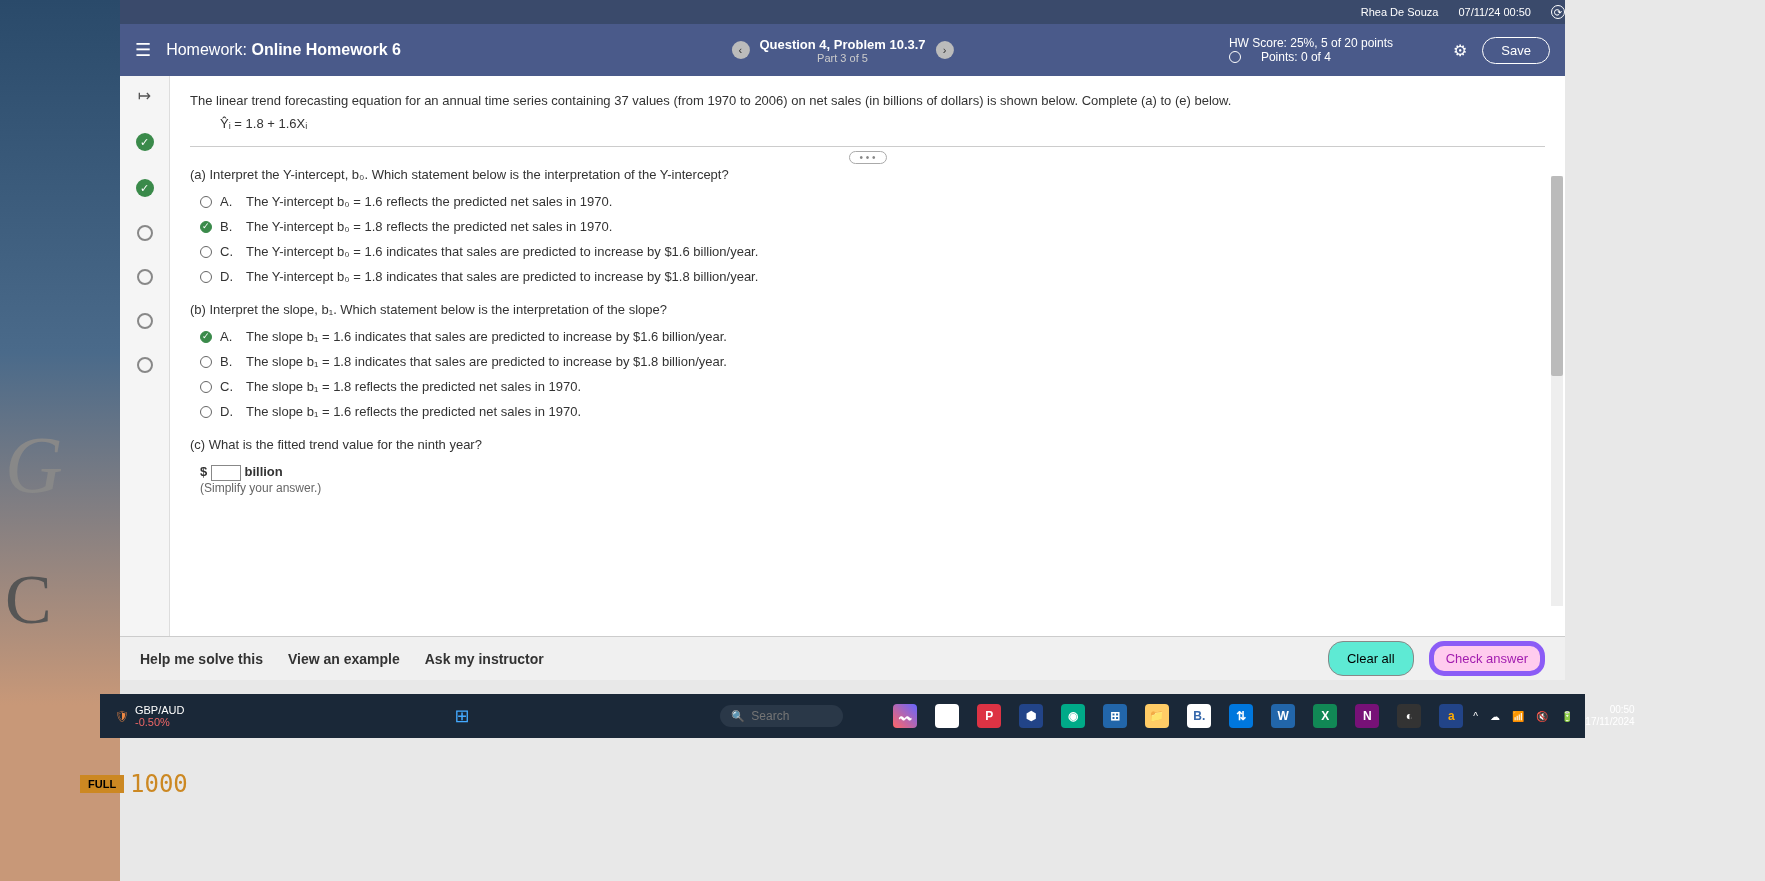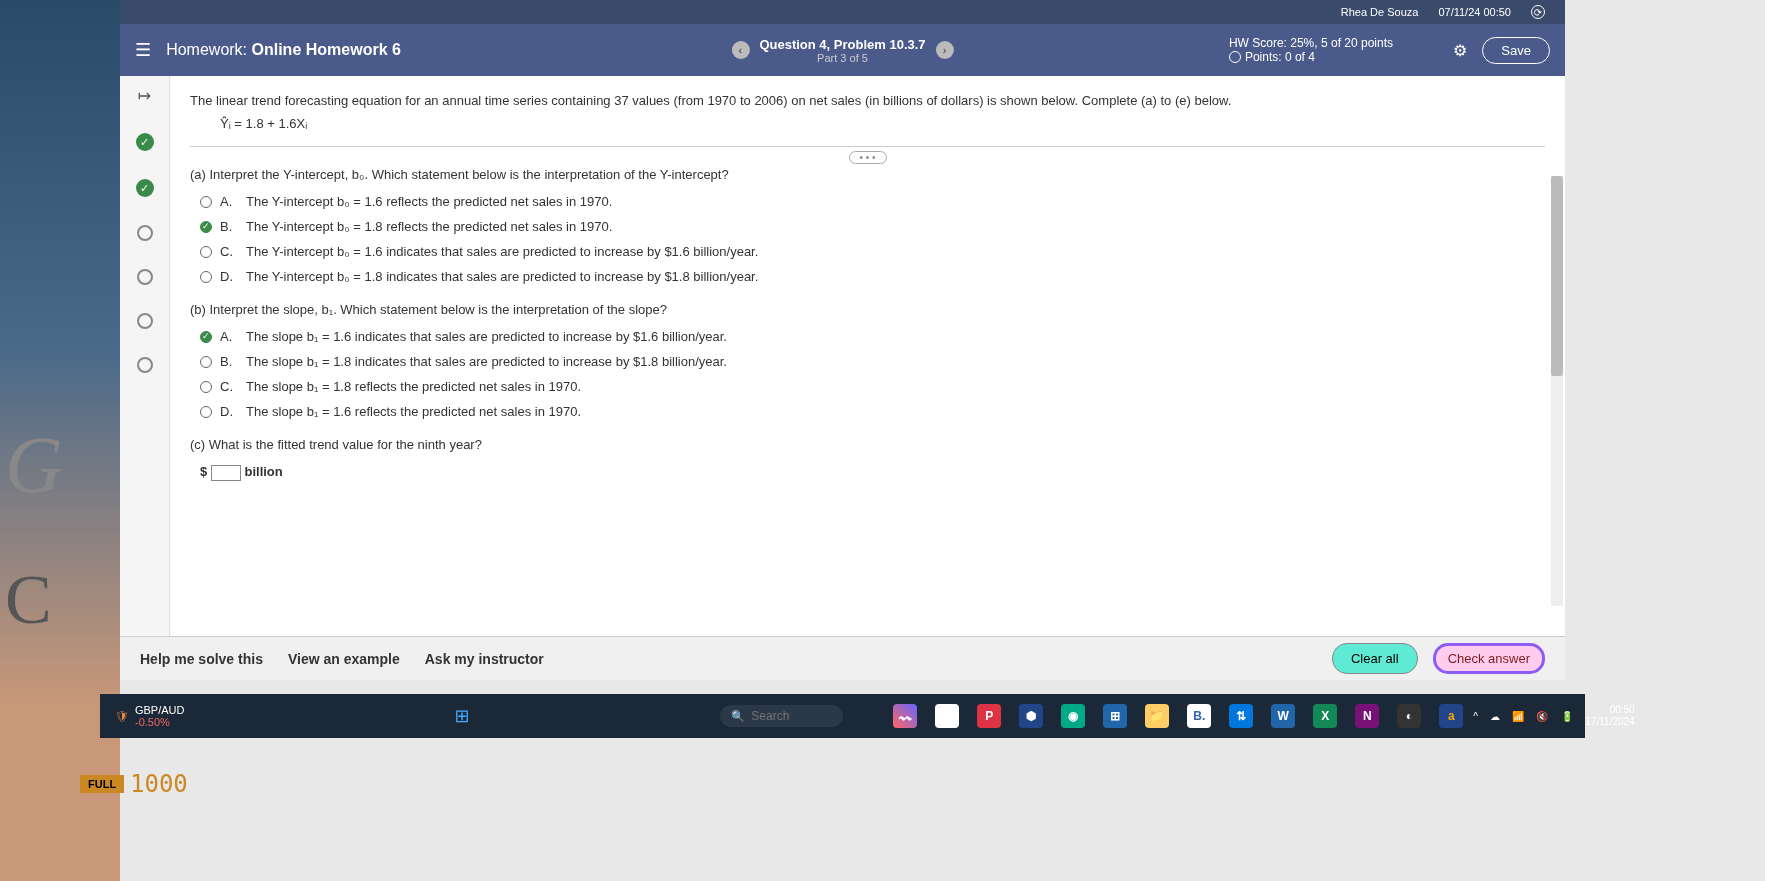--- a/index.html
+++ b/index.html
@@ -1,31 +1,31 @@
 <!DOCTYPE html>
 <html><head>
 <meta charset="utf-8">
 <style>
 * { margin: 0; padding: 0; box-sizing: border-box; font-family: Arial, sans-serif; }
 body { background: #e8e8e8; width: 1765px; height: 881px; overflow: hidden; position: relative; }
 
-.top-user-bar { position: absolute; left: 120px; top: 0; width: 1445px; height: 24px; background: #3a4a6b; color: #fff; font-size: 11px; display: flex; justify-content: flex-end; align-items: center; padding-right: 20px; gap: 20px; }
+.top-user-bar { position: absolute; left: 120px; top: 0; width: 1445px; height: 24px; background: #3a4a6b; color: #fff; font-size: 11px; display: flex; justify-content: flex-end; align-items: center; gap: 20px; }
 
 .header-bar { position: absolute; left: 120px; top: 24px; width: 1445px; height: 52px; background: #4a5a8a; display: flex; align-items: center; color: #fff; padding: 0 15px; }
 .hamburger { font-size: 18px; margin-right: 15px; cursor: pointer; }
 .hw-title { font-size: 16px; }
 .hw-title .prefix { font-weight: normal; }
 .hw-title .name { font-weight: bold; }
 .nav-center { position: absolute; left: 50%; transform: translateX(-50%); display: flex; align-items: center; gap: 10px; }
 .nav-arrow { width: 18px; height: 18px; border-radius: 50%; background: #bbb; color: #333; display: flex; align-items: center; justify-content: center; font-size: 11px; cursor: pointer; }
 .q-info { text-align: center; }
 .q-title { font-size: 13px; font-weight: bold; }
 .q-part { font-size: 11px; color: #ccc; }
 .score-block { margin-left: auto; margin-right: 60px; font-size: 12px; }
-.score-block .line2 { display: flex; align-items: center; gap: 4px; }
+.score-block .line2 { display: flex; align-items: center; gap: 20px; }
 .circle-icon { width: 12px; height: 12px; border: 1.5px solid #fff; border-radius: 50%; display: inline-block; }
 .gear-icon { margin-right: 15px; cursor: pointer; }
 .save-btn { background: transparent; border: 1px solid #fff; color: #fff; border-radius: 15px; padding: 5px 18px; font-size: 13px; cursor: pointer; }
 
 .main-wrap { position: absolute; left: 120px; top: 76px; width: 1445px; height: 560px; display: flex; }
 .left-nav { width: 50px; background: #f5f5f5; border-right: 1px solid #ddd; display: flex; flex-direction: column; align-items: center; padding-top: 10px; gap: 28px; }
 .nav-arrow-out { font-size: 16px; color: #555; }
 .nav-circle { width: 16px; height: 16px; border-radius: 50%; border: 2px solid #888; }
 .nav-check { width: 18px; height: 18px; border-radius: 50%; background: #3a8a4a; color: #fff; display: flex; align-items: center; justify-content: center; font-size: 11px; }
 
@@ -44,21 +44,21 @@
 .opt-letter { width: 18px; }
 .opt-text { flex: 1; }
 
 .answer-input { border: 1px solid #888; width: 30px; height: 16px; display: inline-block; vertical-align: middle; }
 .simplify { color: #666; font-size: 12px; }
 
 .footer-bar { position: absolute; left: 120px; top: 636px; width: 1445px; height: 44px; background: #f0f0f0; border-top: 1px solid #ccc; display: flex; align-items: center; padding: 16px 20px; gap: 25px; font-size: 14px; }
 .footer-link { color: #333; font-weight: bold; cursor: pointer; }
 .footer-right { margin-left: auto; display: flex; gap: 15px; }
 .clear-btn { border: 1px solid #888; background: #5eead4; border-radius: 15px; padding: 5px 18px; font-size: 13px; cursor: pointer; }
-.check-btn { border: 3px solid #8b5cf6; background: #fce; color: #7f1d1d; border-radius: 15px; padding: 5 18px; font-size: 13px; cursor: not-allowed; padding: 5px 12px; }
+.check-btn { border: 5px solid #8b5cf6; background: #fce; color: #a21caf; border-radius: 15px; padding: 5 18px; font-size: 13px; cursor: not-allowed; padding: 5px 12px; }
 
 .taskbar { position: absolute; left: 100px; top: 694px; width: 1485px; height: 44px; background: #1a2838; display: flex; align-items: center; padding: 0 15px; gap: 10px; color: #fff; font-size: 11px; }
 .tb-widget { display: flex; align-items: center; gap: 6px; }
 .tb-search { display: flex; align-items: center; gap: 6px; background: #2a3848; border-radius: 15px; padding: 4px 12px; margin-left: 240px; }
 .tb-search input { background: transparent; border: none; color: #fff; font-size: 12px; width: 80px; outline: none; }
 .tb-icons { display: flex; gap: 18px; margin-left: 40px; }
 .tb-app { width: 24px; height: 24px; border-radius: 4px; display: flex; align-items: center; justify-content: center; font-size: 12px; font-weight: bold; }
 .tb-tray { margin-left: auto; display: flex; align-items: center; gap: 12px; font-size: 10px; }
 .tb-clock { text-align: right; line-height: 1.2; }
 
@@ -175,20 +175,21 @@
         <span class="opt-text">The slope b₁ = 1.6 reflects the predicted net sales in 1970.</span>
       </div>
     </div>
 
     <div class="part-label">(c) What is the fitted trend value for the ninth year?</div>
     <div style="margin-left:10px;font-weight:bold;">
       <span>$</span>
       <span class="answer-input"></span>
       <span>billion</span>
     </div>
+    <div class="simplify" style="margin-left:10px;">(Simplify your answer.)</div>
 
     <div class="scrollbar-track">
       <div class="scrollbar-thumb"></div>
     </div>
   </div>
 </div>
 
 <div class="footer-bar">
   <span class="footer-link">Help me solve this</span>
   <span class="footer-link">View an example</span>

